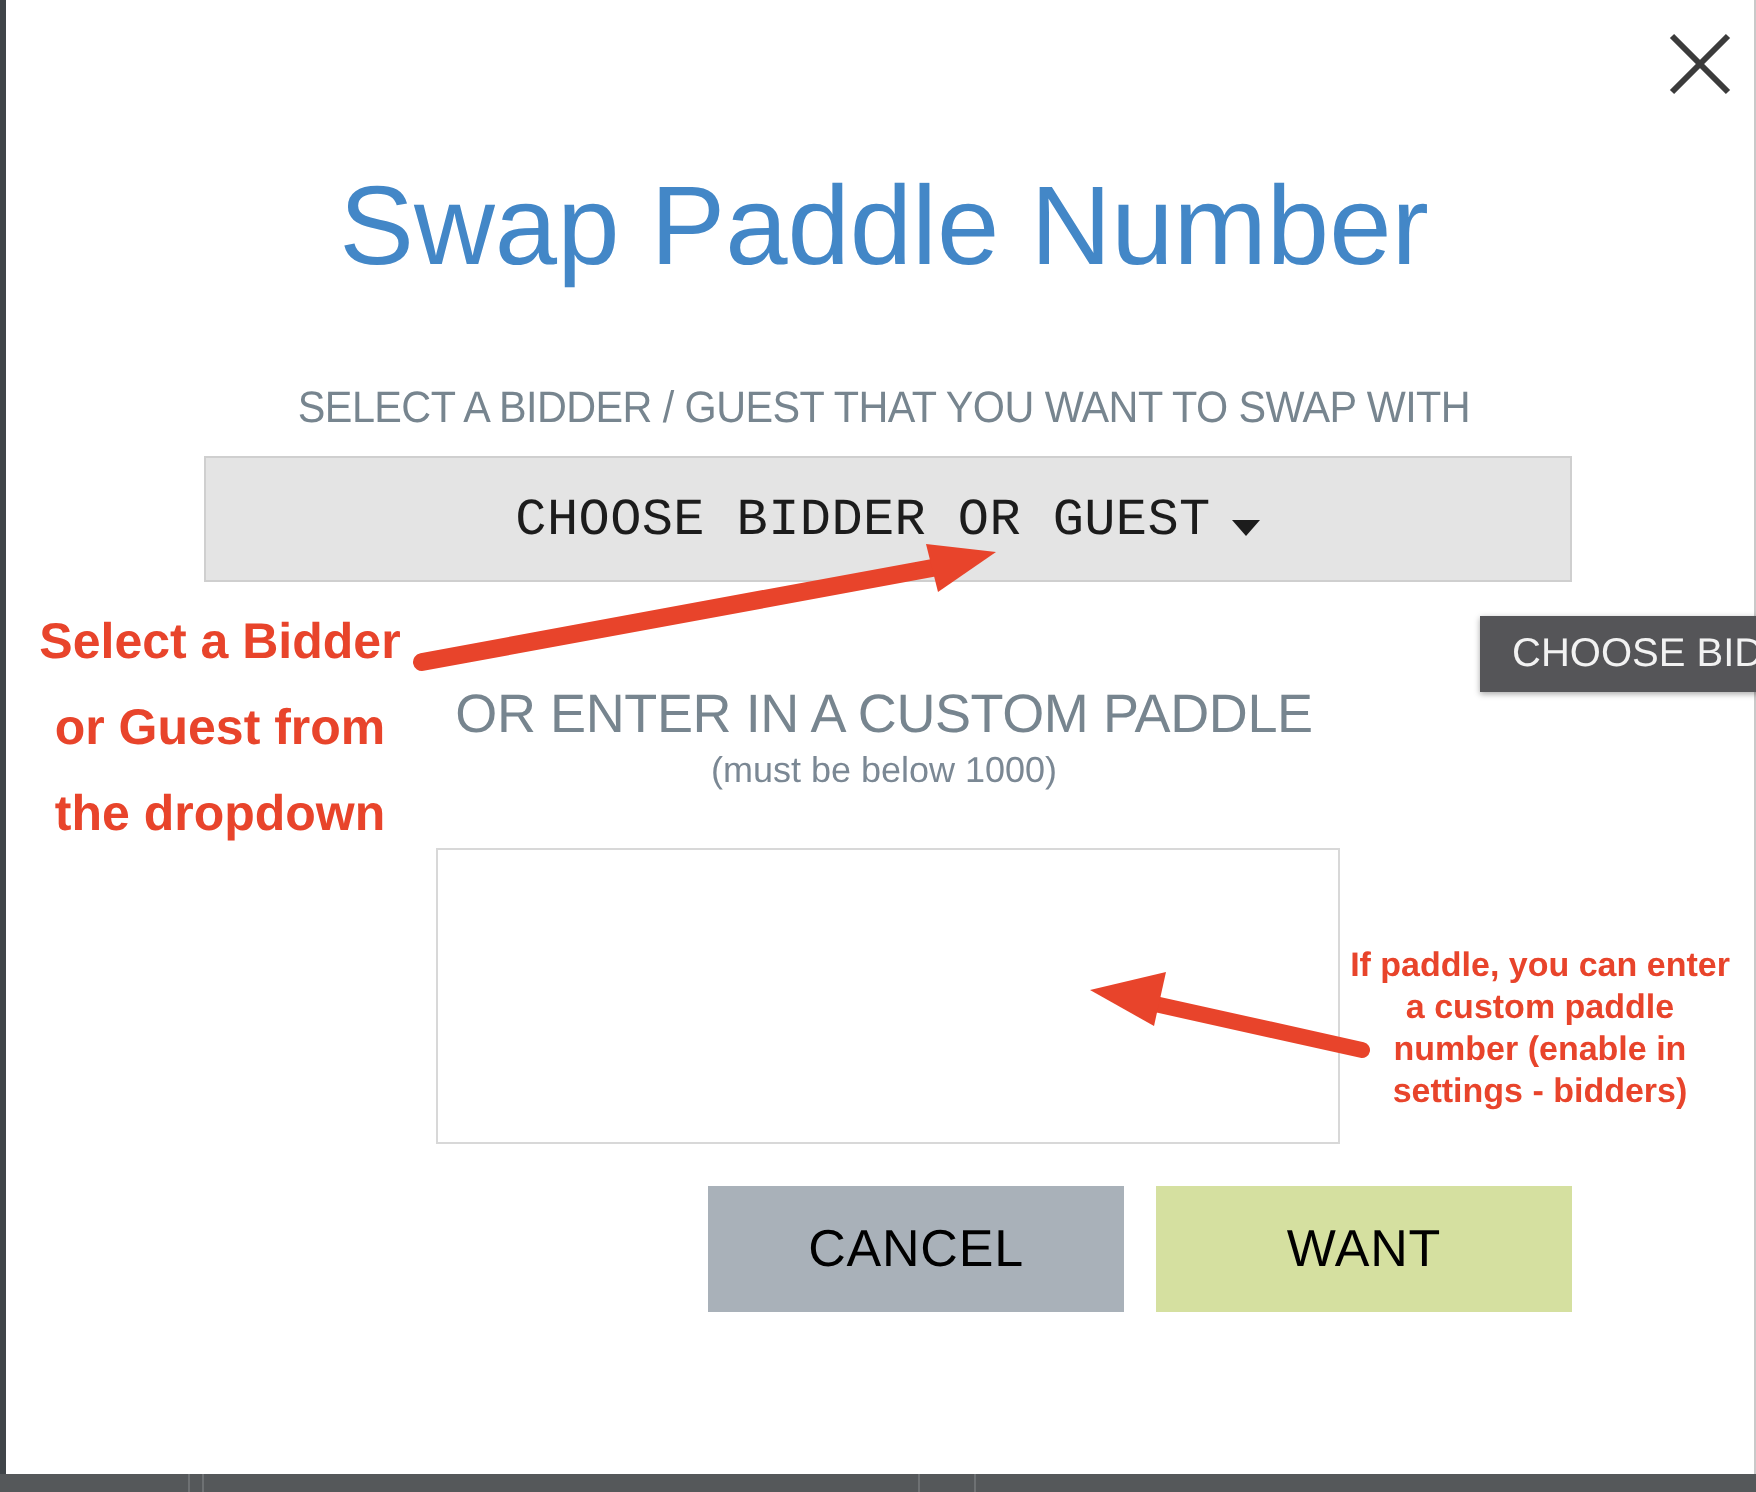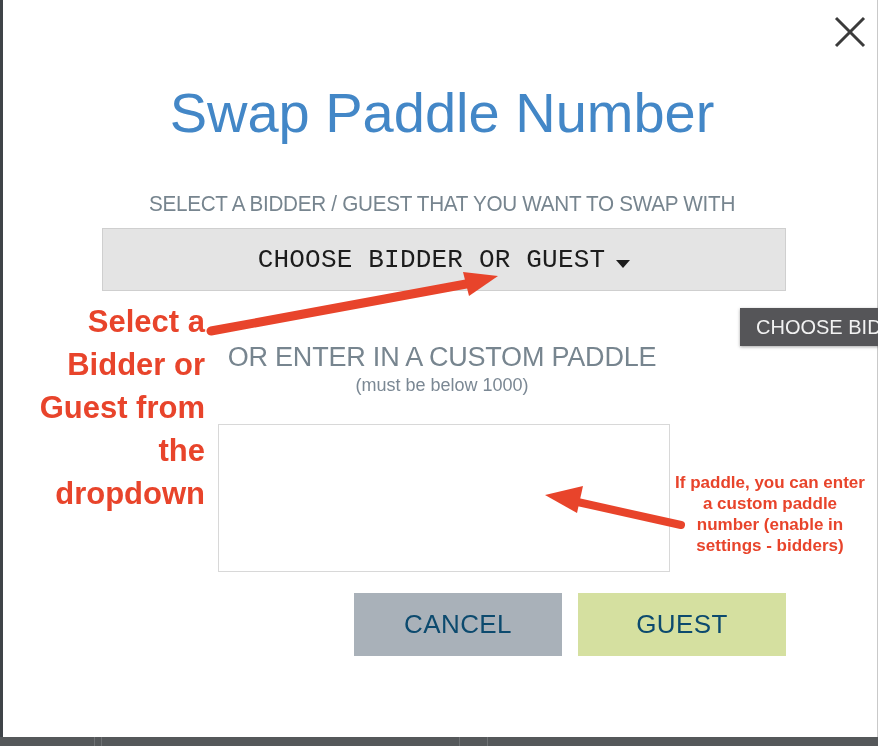--- a/index.html
+++ b/index.html
@@ -160,21 +160,21 @@
     padding: 8px;
   }
 
   .btn {
     position: absolute;
     top: 593px;
     height: 63px;
     display: flex;
     align-items: center;
     justify-content: center;
-    color: #0c4a6e;
+    color: #000000;
     font-size: 26px;
     letter-spacing: 0.4px;
     cursor: pointer;
     user-select: none;
   }
   .btn-cancel {
     left: 351px;
     width: 208px;
     background: #a9b1b9;
   }
@@ -187,22 +187,22 @@
   
   .annot {
     position: absolute;
     color: #e8442b;
     font-weight: bold;
     font-family: "Liberation Sans", sans-serif;
   }
   .annot-left {
     left: 12px; top: 300px;
     width: 190px;
-    text-align: right;
-    font-size: 31px;
+    text-align: center;
+    font-size: 25px;
     line-height: 43px;
   }
   .annot-right {
     left: 667px; top: 472px;
     width: 200px;
     text-align: center;
     font-size: 17px;
     line-height: 21px;
   }
   .arrow-svg {
@@ -243,21 +243,21 @@
 
     <div class="custom-label">OR ENTER IN A CUSTOM PADDLE</div>
     <div class="custom-sub">(must be below 1000)</div>
 
     <textarea class="paddle-input" placeholder="" style=""></textarea>
 
     <div class="btn btn-cancel">
       <span>CANCEL</span>
     </div>
     <div class="btn btn-swap">
-      <span>GUEST</span>
+      <span>WANT</span>
     </div>
 
     <svg class="arrow-svg" aria-hidden="true">
       <g>
         <line x1="208" y1="331" x2="474" y2="282" stroke="#e8442b" stroke-width="9" stroke-linecap="round"></line>
         <polygon points="495,276 460,272 466,296" fill="#e8442b"></polygon>
       </g>
       <g>
         <line x1="678" y1="525" x2="570" y2="501" stroke="#e8442b" stroke-width="8" stroke-linecap="round"></line>
         <polygon points="542,495 580,486 574,513" fill="#e8442b"></polygon>

